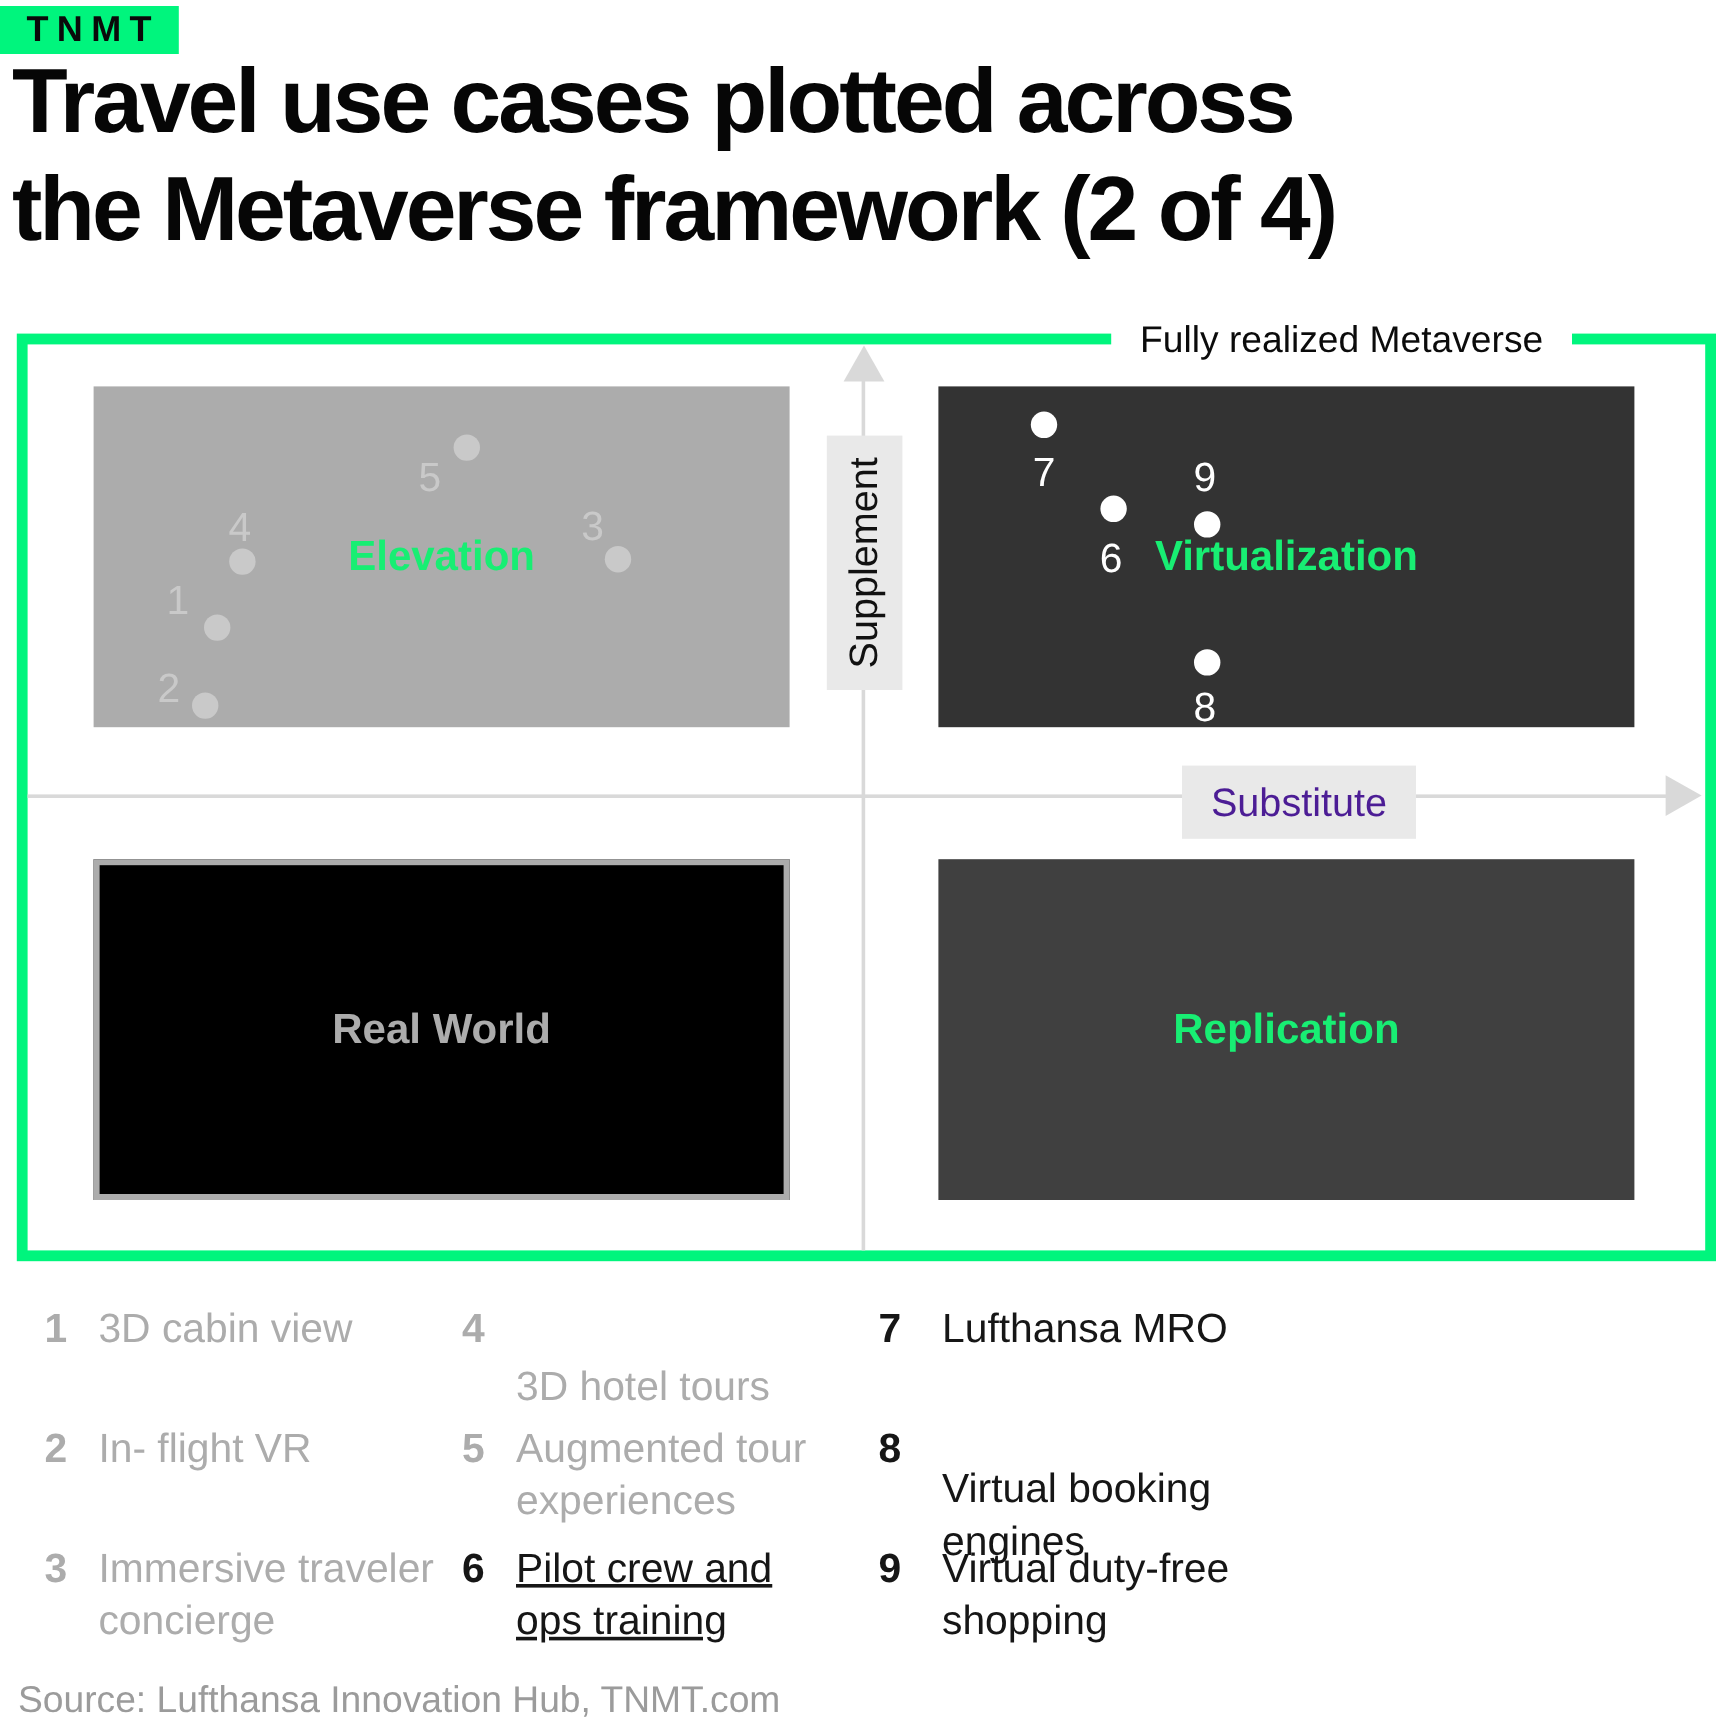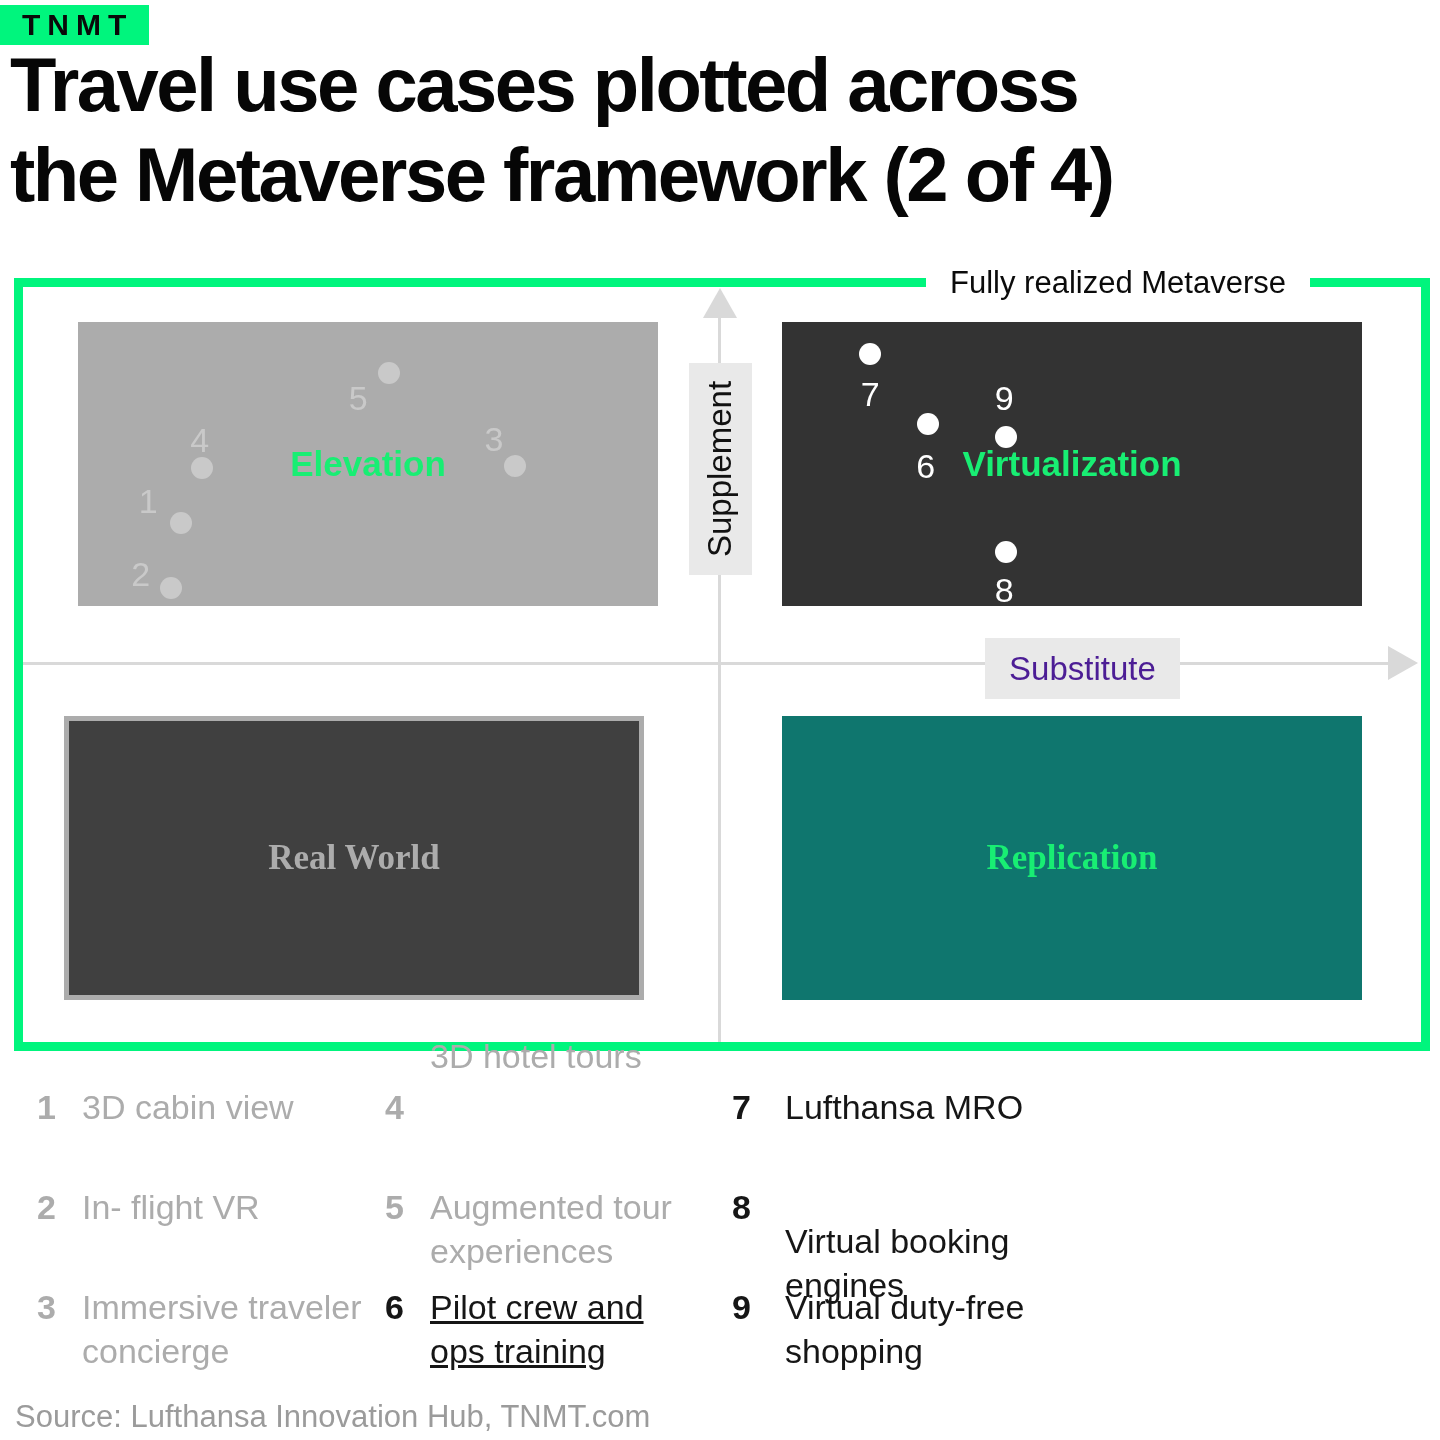--- a/index.html
+++ b/index.html
@@ -60,22 +60,22 @@
     position: absolute; left: 962px; top: 351px; width: 195px; height: 61px;
     background: #E9E9E9; color: #4c1d95;
     font-size: 33px; font-weight: 400;
     display: flex; align-items: center; justify-content: center;
   }
 
   
   .quad { position: absolute; width: 580px; height: 284px; }
   #quad-elevation      { left: 55px;  top: 35px;  background: #ACACAC; }
   #quad-virtualization { left: 759px; top: 35px;  background: #333333; }
-  #quad-realworld      { left: 41px;  top: 429px; background: #404040; border: 5px solid #ACACAC; font-family: Liberation Serif, serif; }
-  #quad-replication    { left: 759px; top: 429px; background: #0f766e; font-family: Liberation Serif, serif; }
+  #quad-realworld      { left: 55px;  top: 429px; background: #000000; border: 5px solid #ACACAC; }
+  #quad-replication    { left: 759px; top: 429px; background: #404040; }
 
   .quad-label {
     position: absolute; left: 0; top: 0; width: 100%; height: 100%;
     display: flex; align-items: center; justify-content: center;
     font-size: 35px; font-weight: 700; color: #18EE73;
   }
   #quad-realworld .quad-label { color: #ACACAC; }
 
   
   .dot {
@@ -168,21 +168,21 @@
 </div>
 
 <div id="legend">
     <div class="legend-num lg-muted" style="left: 37px; top: 1085px;">1</div>
     <div class="legend-label lg-muted" style="left: 82px; top: 1085px; width: 292px;">3D cabin view</div>
     <div class="legend-num lg-muted" style="left: 37px; top: 1185px;">2</div>
     <div class="legend-label lg-muted" style="left: 82px; top: 1185px; width: 292px;">In- flight VR</div>
     <div class="legend-num lg-muted" style="left: 37px; top: 1285px;">3</div>
     <div class="legend-label lg-muted" style="left: 82px; top: 1285px; width: 292px;">Immersive traveler concierge</div>
     <div class="legend-num lg-muted" style="left: 385px; top: 1085px;">4</div>
-    <div class="legend-label lg-muted" style="left: 430px; top: 1034px; width: 258px;">3D hotel tours</div>
+    <div class="legend-label lg-muted" style="left: 430px; top: 1134px; width: 258px;">3D hotel tours</div>
     <div class="legend-num lg-muted" style="left: 385px; top: 1185px;">5</div>
     <div class="legend-label lg-muted" style="left: 430px; top: 1185px; width: 258px;">Augmented tour experiences</div>
     <div class="legend-num lg-active" style="left: 385px; top: 1285px;">6</div>
     <div class="legend-label lg-active" style="left: 430px; top: 1285px; width: 258px; text-decoration: underline;">Pilot crew and ops training</div>
     <div class="legend-num lg-active" style="left: 732px; top: 1085px;">7</div>
     <div class="legend-label lg-active" style="left: 785px; top: 1085px; width: 262px;">Lufthansa MRO</div>
     <div class="legend-num lg-active" style="left: 732px; top: 1185px;">8</div>
     <div class="legend-label lg-active" style="left: 785px; top: 1185px; width: 262px; margin-top: 34px;">Virtual booking engines</div>
     <div class="legend-num lg-active" style="left: 732px; top: 1285px;">9</div>
     <div class="legend-label lg-active" style="left: 785px; top: 1285px; width: 262px;">Virtual duty-free shopping</div>

